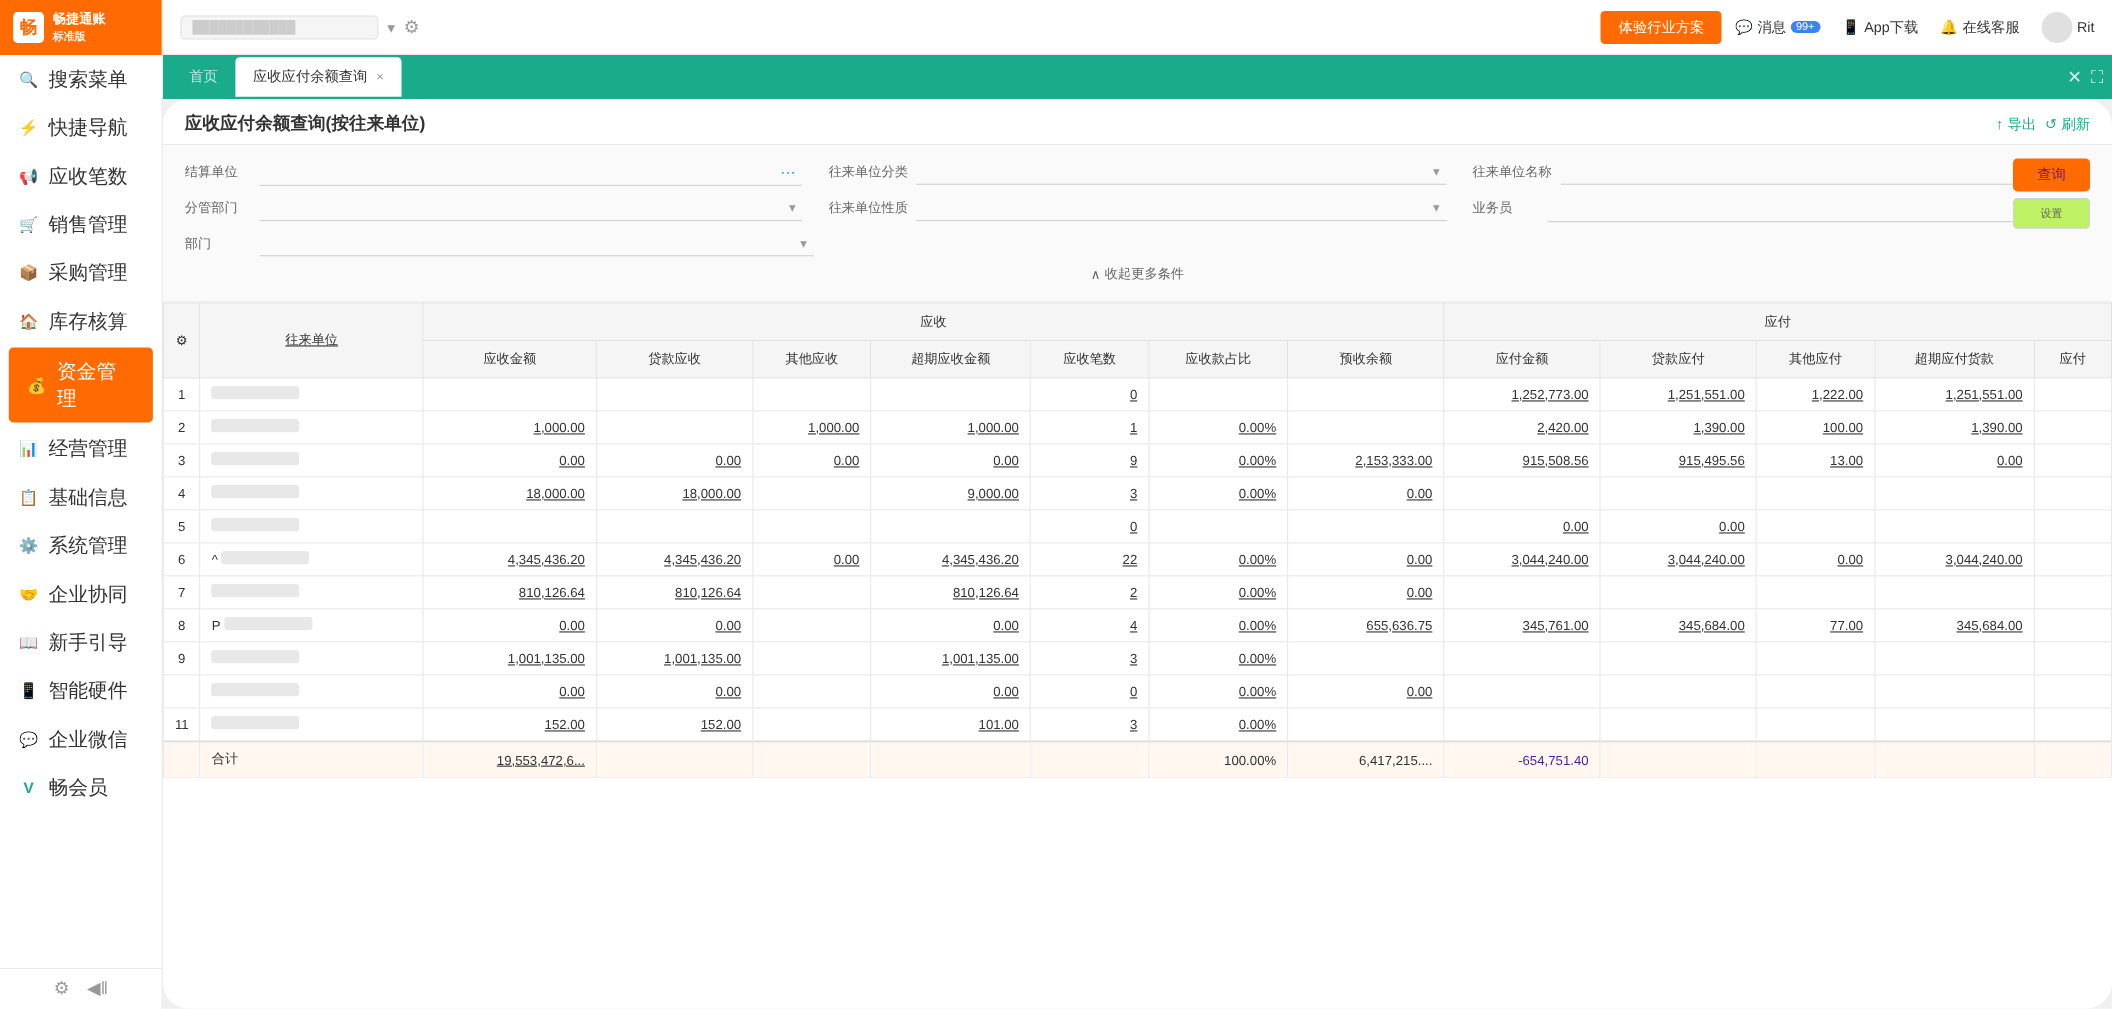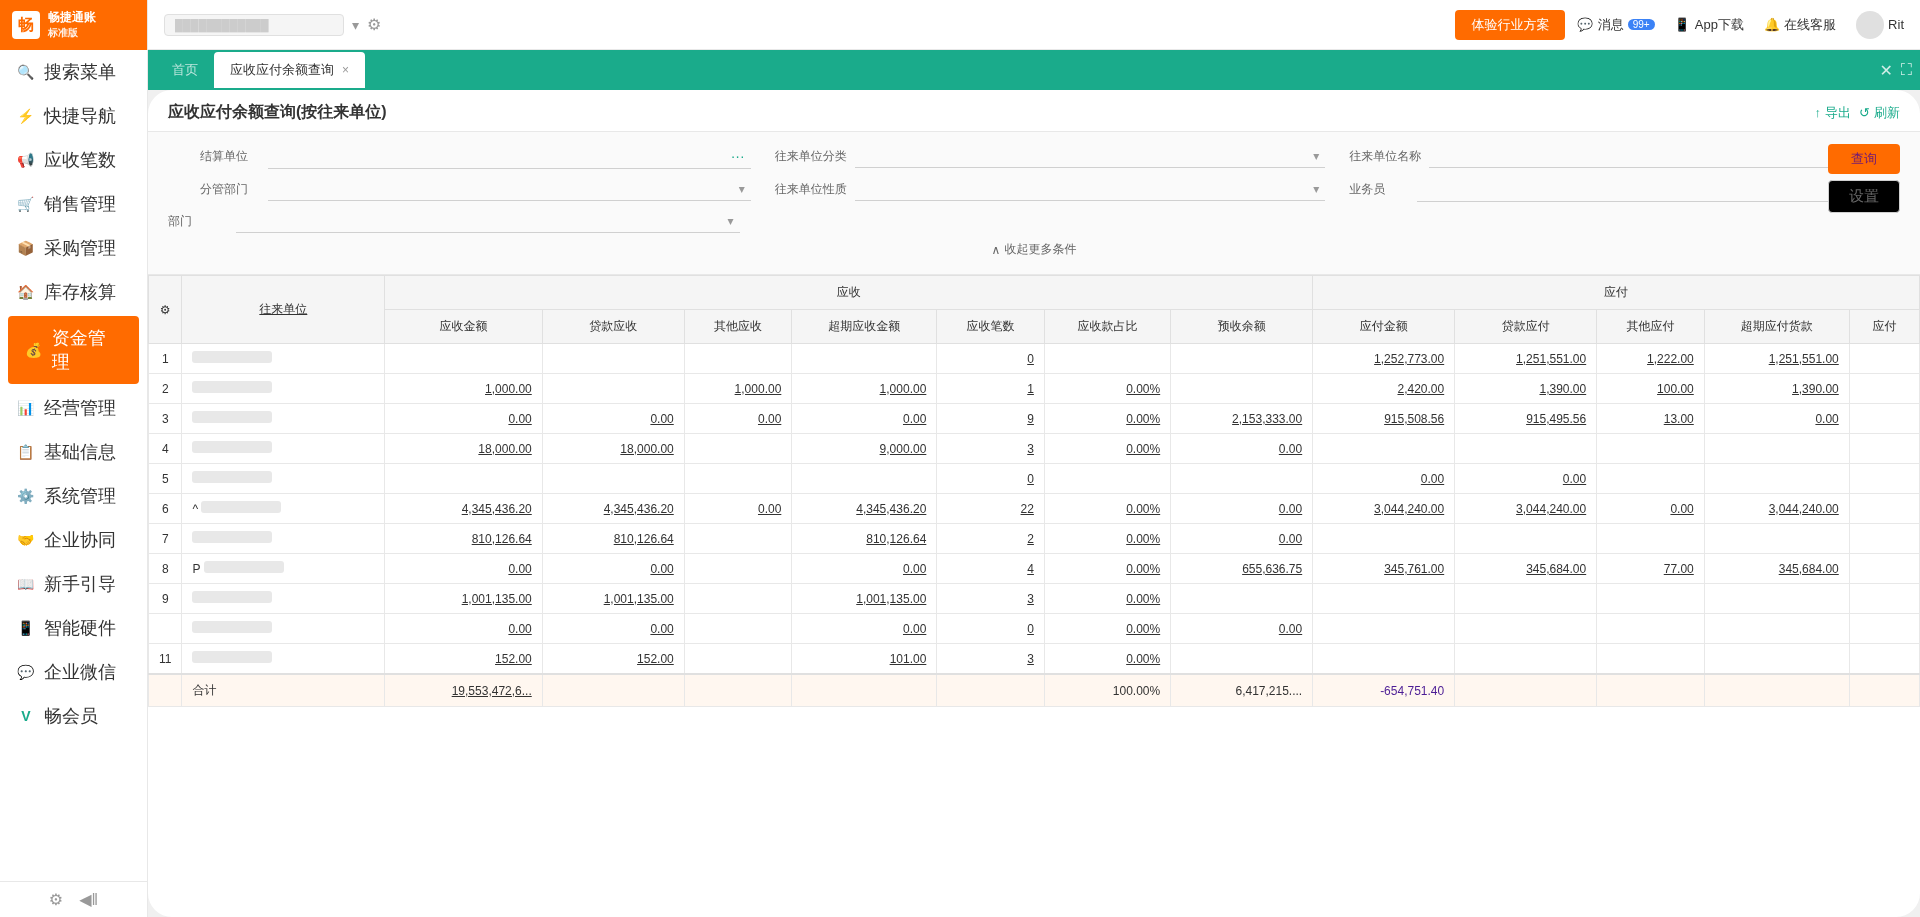--- a/index.html
+++ b/index.html
@@ -137,21 +137,20 @@
       color: #fff; font-size: 9px;
     }
     .scheme-item-inactive { color: #666; }
     .scheme-item-inactive .scheme-icon2 {
       color: #999; font-size: 12px;
     }
 
     .filter-row {
       display: grid; grid-template-columns: 1fr 1fr 1fr; gap: 24px;
       margin-bottom: 8px;
-      margin-left: 32px;
     }
     .filter-item {
       display: flex; align-items: center; gap: 8px;
     }
     .filter-label { color: #666; font-size: 12px; white-space: nowrap; min-width: 60px; }
     .filter-input {
       flex: 1; border: none; border-bottom: 1px solid #d0d0d0;
       padding: 4px 6px; font-size: 12px; background: transparent; outline: none;
       color: #333;
     }
@@ -171,22 +170,22 @@
     
     .query-buttons {
       position: absolute; right: 20px; top: 12px;
       display: flex; flex-direction: column; gap: 6px;
     }
     .query-btn {
       background: #ff6b00; color: #701a75; border: none; border-radius: 4px;
       padding: 6px 20px; font-size: 13px; cursor: pointer; min-width: 70px;
     }
     .set-btn {
-      background: #000000; color: #666; border: 1px solid #d0d0d0; border-radius: 4px;
-      padding: 6px 20px; font-size: 15px; cursor: pointer; min-width: 70px;
+      background: #bef264; color: #666; border: 1px solid #d0d0d0; border-radius: 4px;
+      padding: 6px 20px; font-size: 10px; cursor: pointer; min-width: 70px;
     }
 
     
     .table-container {
       flex: 1; overflow: auto; position: relative;
     }
     .data-table {
       width: 100%; border-collapse: collapse; font-size: 12px;
     }
     .data-table th {

